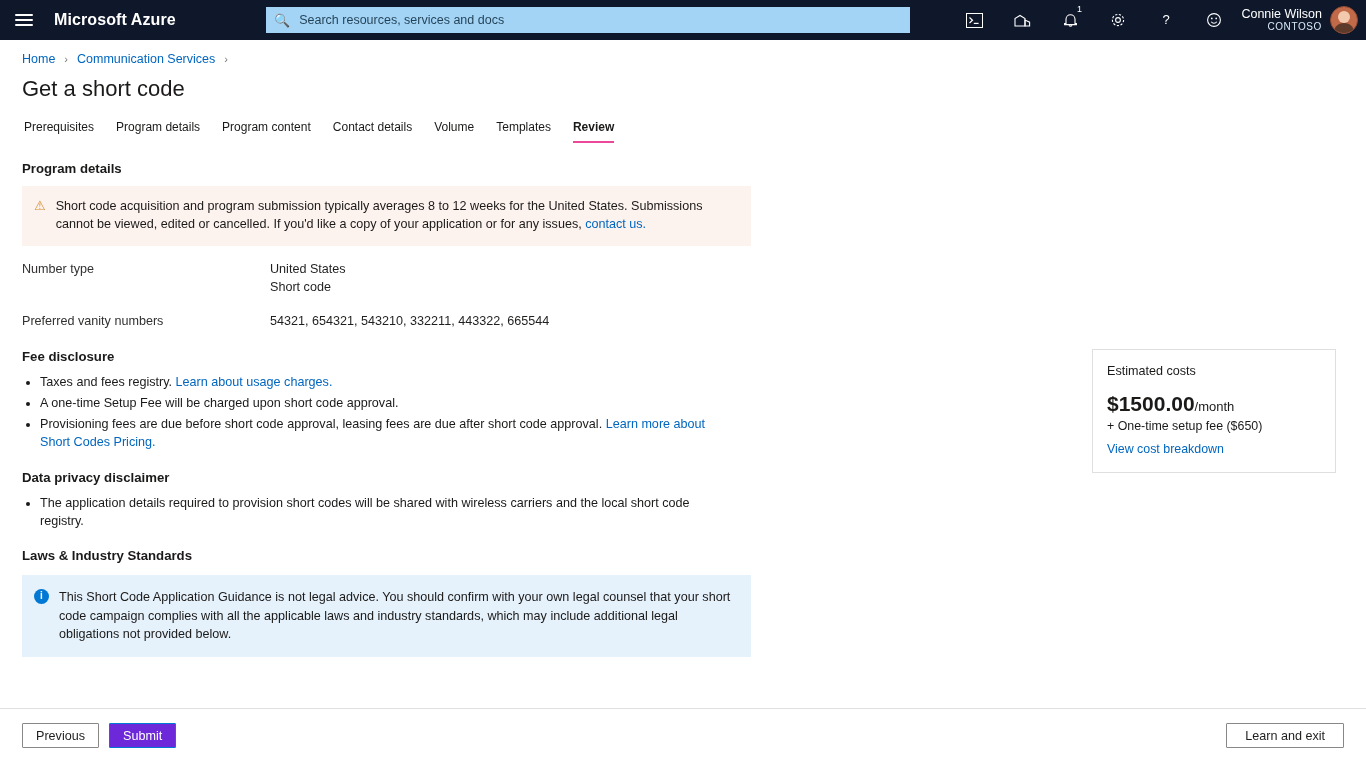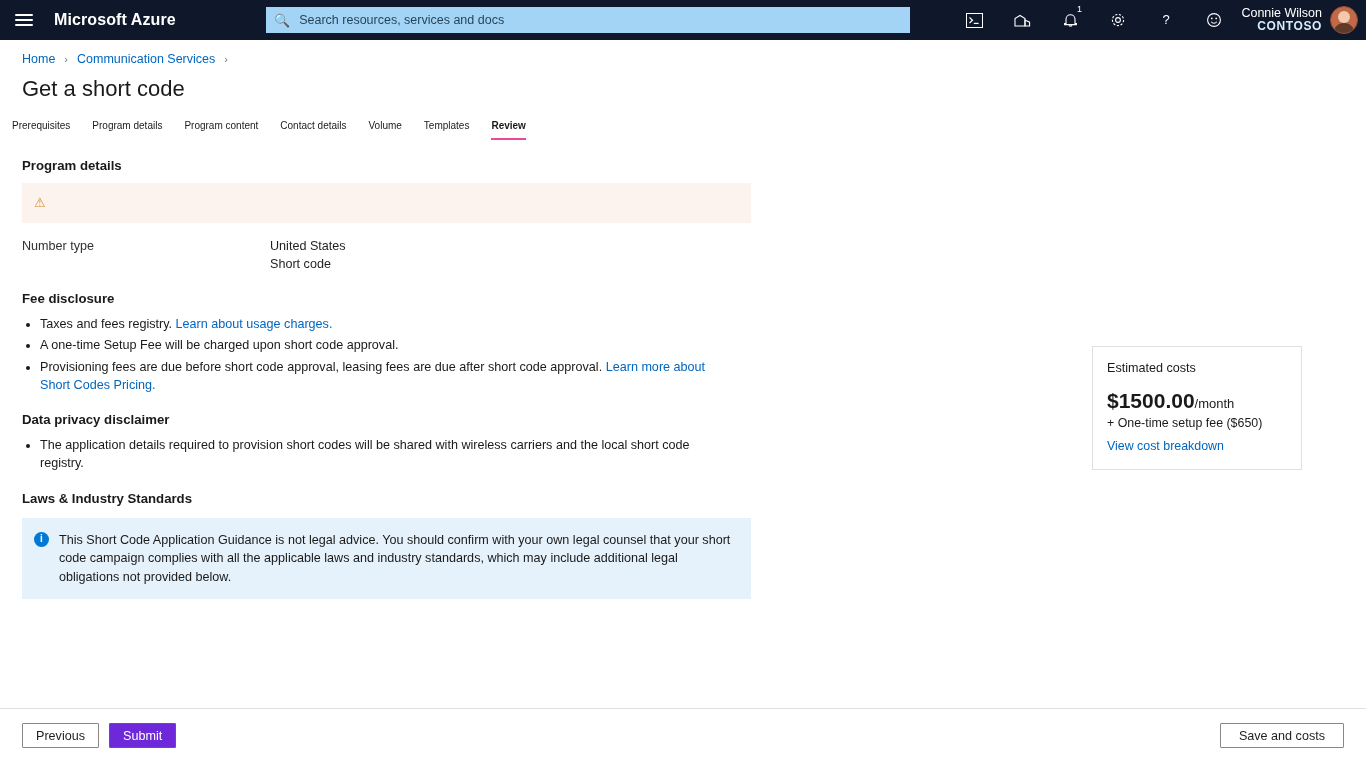--- a/index.html
+++ b/index.html
@@ -84,21 +84,21 @@
     color: #ffffff;
   }
   .account {
     position: absolute;
     right: 8px; top: 0; height: 40px;
     display: flex; align-items: center; gap: 8px;
     cursor: pointer;
   }
   .acct-text { text-align: right; line-height: 1.15; margin-left: 20px; }
   .acct-name { font-size: 12.5px; }
-  .acct-org { font-size: 12px; letter-spacing: .6px; color: #d8ecfb; font-weight: bold; }
+  .acct-org { font-size: 10px; letter-spacing: .6px; color: #d8ecfb; }
   .avatar {
     width: 28px; height: 28px; border-radius: 50%;
     background: #c16a4a;
     position: relative; overflow: hidden;
     border: 1px solid #8d4a31;
   }
   .avatar::after {
     content: "";
     position: absolute; left: 50%; top: 4px;
     width: 12px; height: 12px; border-radius: 50%;
@@ -124,23 +124,23 @@
   .pagetitle {
     font-size: 22px;
     font-weight: 400;
     padding: 10px 0 0 22px;
     color: #1b1a19;
   }
 
   
   .tabs {
     display: flex;
-    padding: 18px 0 0 12px;
+    padding: 18px 0 0 24px;
     gap: 22px;
-    font-size: 10px;
+    font-size: 12px;
   }
   .tab {
     padding-bottom: 7px;
     color: #1b1a19;
     cursor: pointer;
     white-space: nowrap;
   }
   .tab.active {
     font-weight: 600;
     border-bottom: 2px solid #ec4899;
@@ -207,43 +207,43 @@
     display: flex; align-items: center; justify-content: center;
     flex: 0 0 15px;
     margin-top: 1px;
   }
 
   
   .costcard {
     position: absolute;
     left: 1092px;
     top: 188px;
-    width: 210px;
+    width: 244px;
     border: 1px solid #e1dfdd;
     background: #fff;
     padding: 14px 16px 16px 14px;
   }
   .cost-label { font-size: 12.6px; color: #1b1a19; }
   .cost-amount {
     margin-top: 14px;
     font-size: 21px;
     font-weight: 700;
     color: #1b1a19;
     line-height: 1.1;
   }
   .cost-amount .per { font-size: 13px; font-weight: 400; }
   .cost-setup { margin-top: 4px; font-size: 12.4px; color: #1b1a19; }
   .cost-link { margin-top: 9px; font-size: 12.4px; color: #0066bf; cursor: pointer; }
 
   
   .footer {
     position: absolute;
-    left: 0; bottom: 16px;
+    left: 0; bottom: 0;
     width: 1366px;
-    height: 44px;
+    height: 60px;
     border-top: 1px solid #e1dfdd;
     background: #fff;
   }
   .btn {
     font-family: "Liberation Sans", sans-serif;
     font-size: 12.6px;
     height: 25px;
     padding: 0 13px;
     border: 1px solid #8a8886;
     background: #fff;
@@ -350,30 +350,37 @@
   <div class="tab">Templates</div>
   <div class="tab active">Review</div>
 </div>
 
 <div class="content">
 
   <div class="sec-h">Program details</div>
 
   <div class="warnbox">
     <span class="wicon">⚠</span>
+    <div>
+      <span>Short code acquisition and program submission typically averages 8 to 12 weeks for the United States. Submissions cannot be viewed, edited or cancelled. If you'd like a copy of your application or for any issues, </span><a>contact us.</a>
+    </div>
   </div>
 
   <div class="kv">
     <div class="kvrow">
       <div class="kvk">Number type</div>
       <div class="kvv">
         <div>United States</div>
         <div>Short code</div>
       </div>
     </div>
+    <div class="kvrow">
+      <div class="kvk">Preferred vanity numbers</div>
+      <div class="kvv">54321, 654321, 543210, 332211, 443322, 665544</div>
+    </div>
   </div>
 
   <div class="sec-h">Fee disclosure</div>
   <ul class="bullets">
     <li><span>Taxes and fees registry. </span><a>Learn about usage charges.</a></li>
     <li><span>A one-time Setup Fee will be charged upon short code approval.</span></li>
     <li><span>Provisioning fees are due before short code approval, leasing fees are due after short code approval. </span><a>Learn more about Short Codes Pricing.</a></li>
   </ul>
 
   <div class="sec-h">Data privacy disclaimer</div>
@@ -396,15 +403,15 @@
     <div class="cost-link">View cost breakdown</div>
   </div>
 </div>
 
 <div class="footer">
   <div class="foot-left">
     <button class="btn">Previous</button>
     <button class="btn primary">Submit</button>
   </div>
   <div class="foot-right">
-    <button class="btn">Save and costs</button>
+    <button class="btn">Learn and exit</button>
   </div>
 </div>
 
 </body></html>

